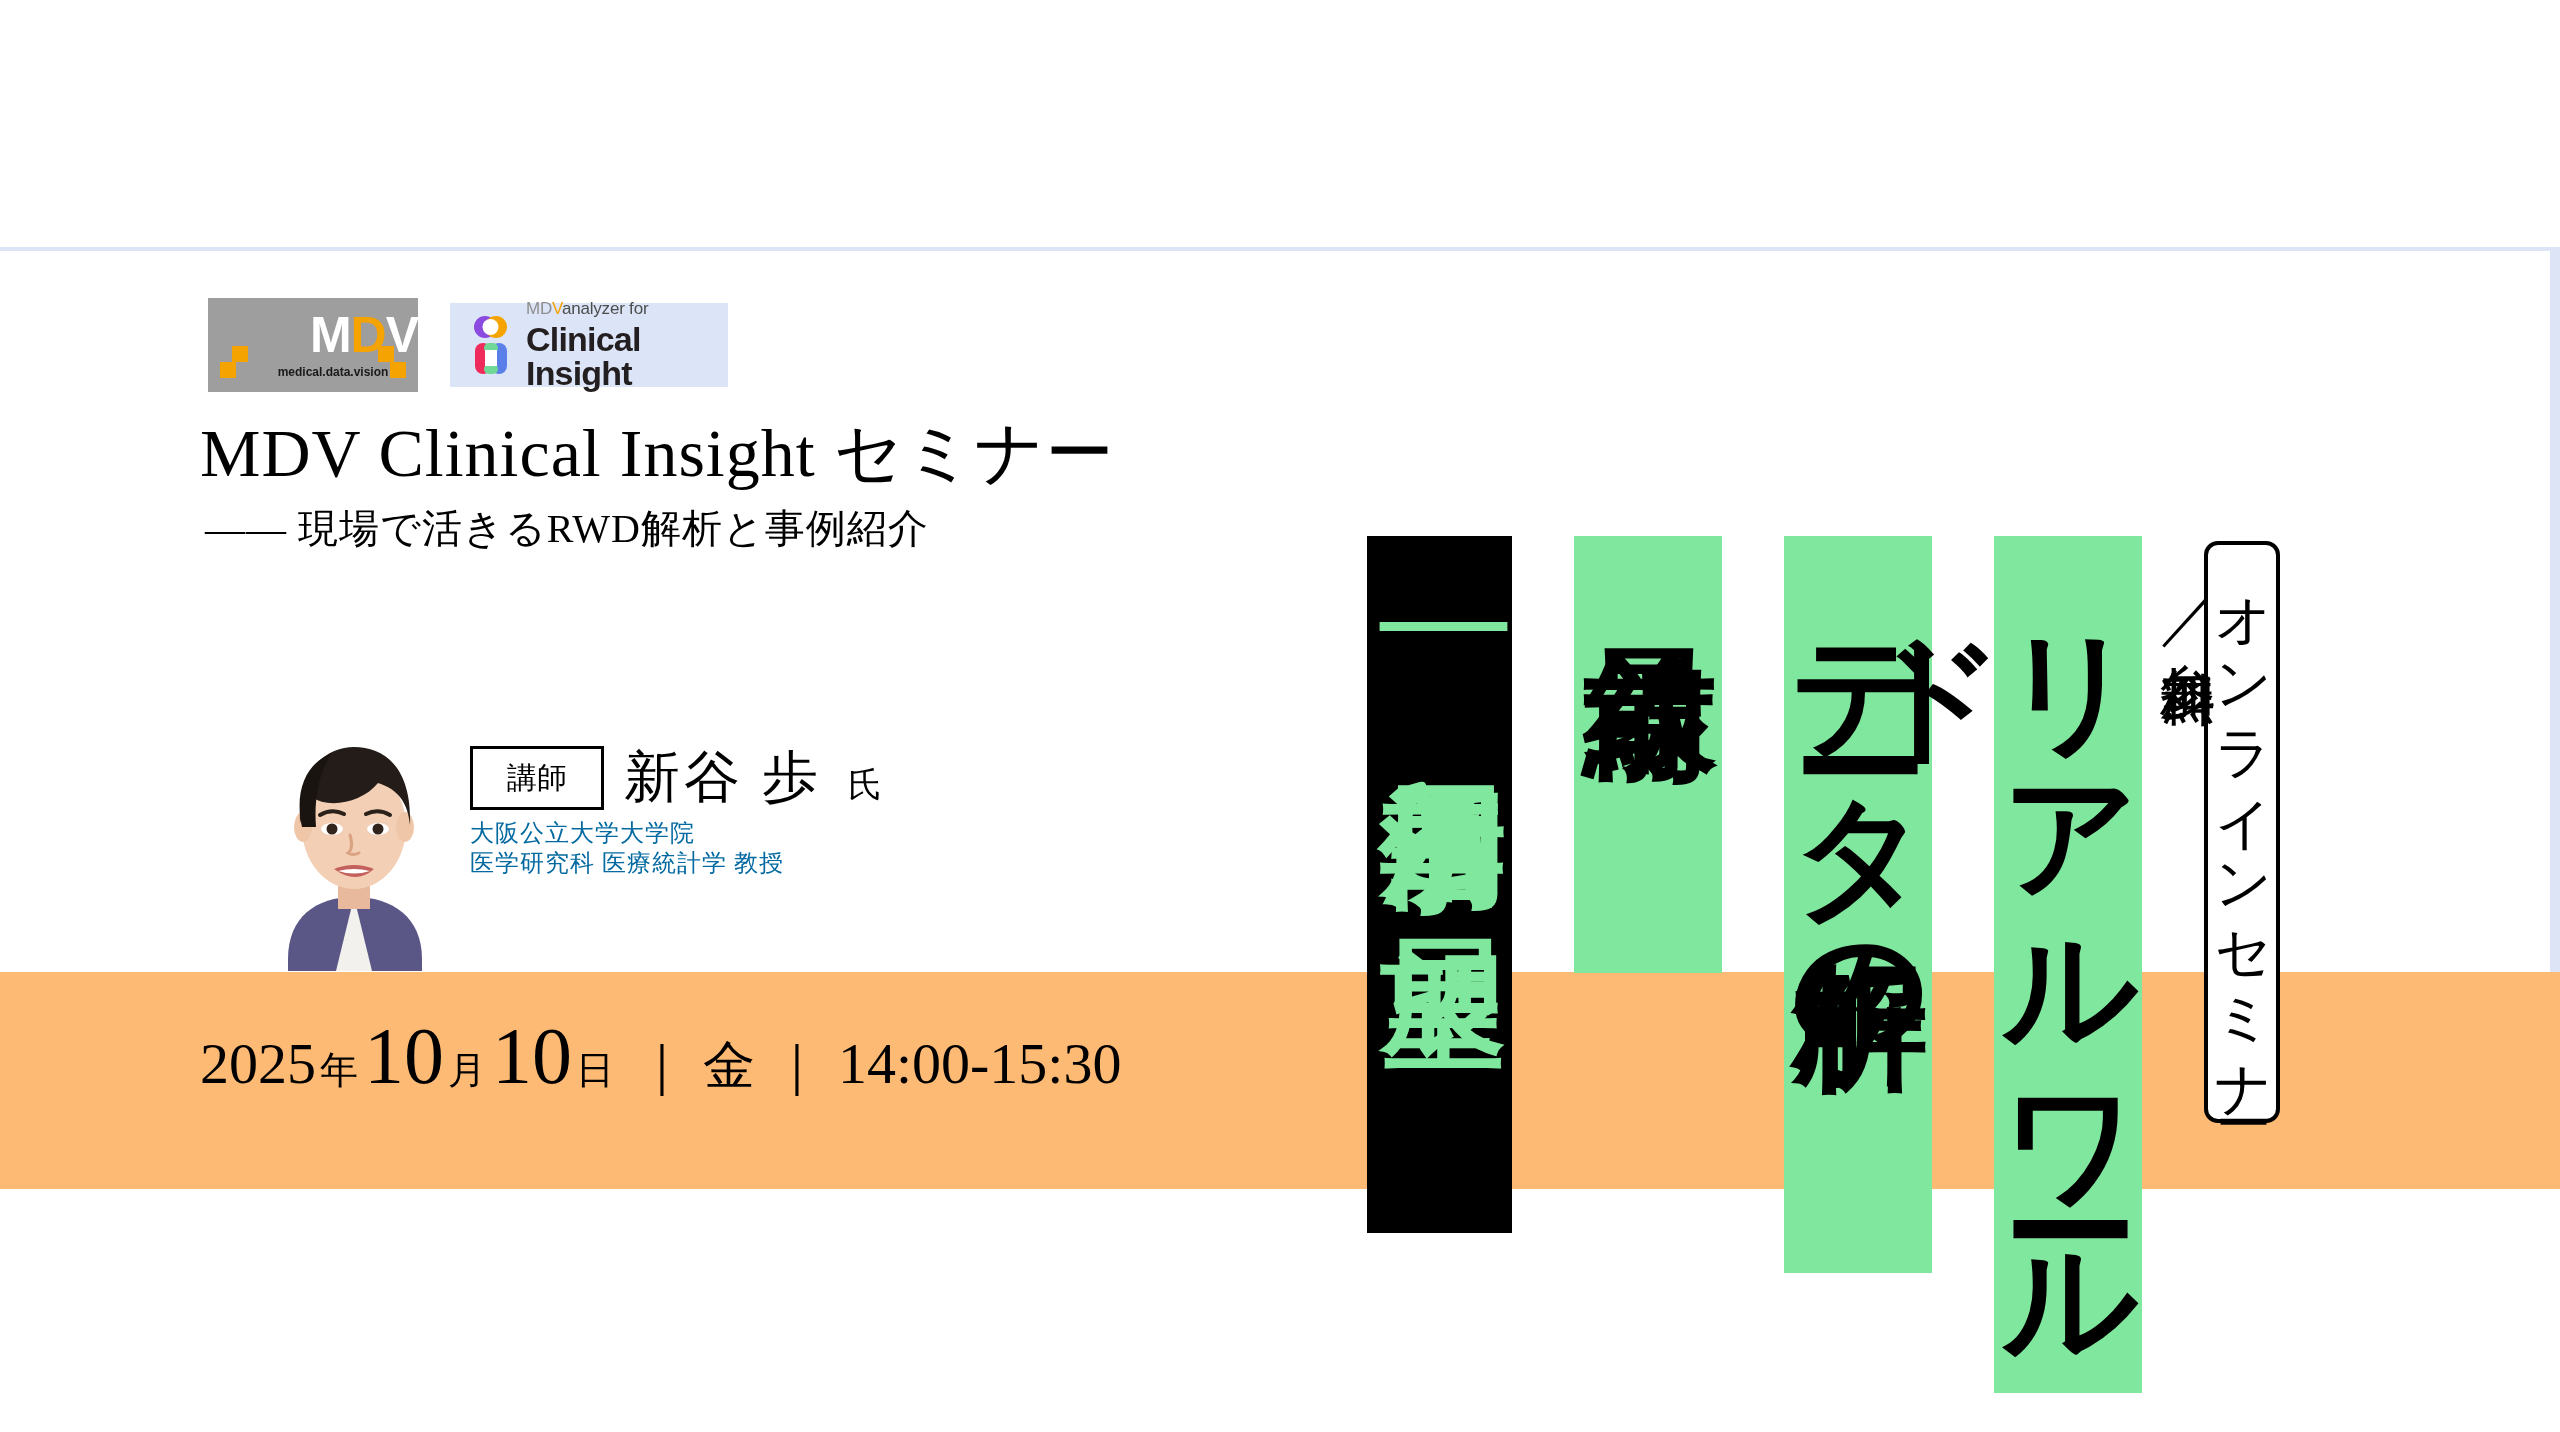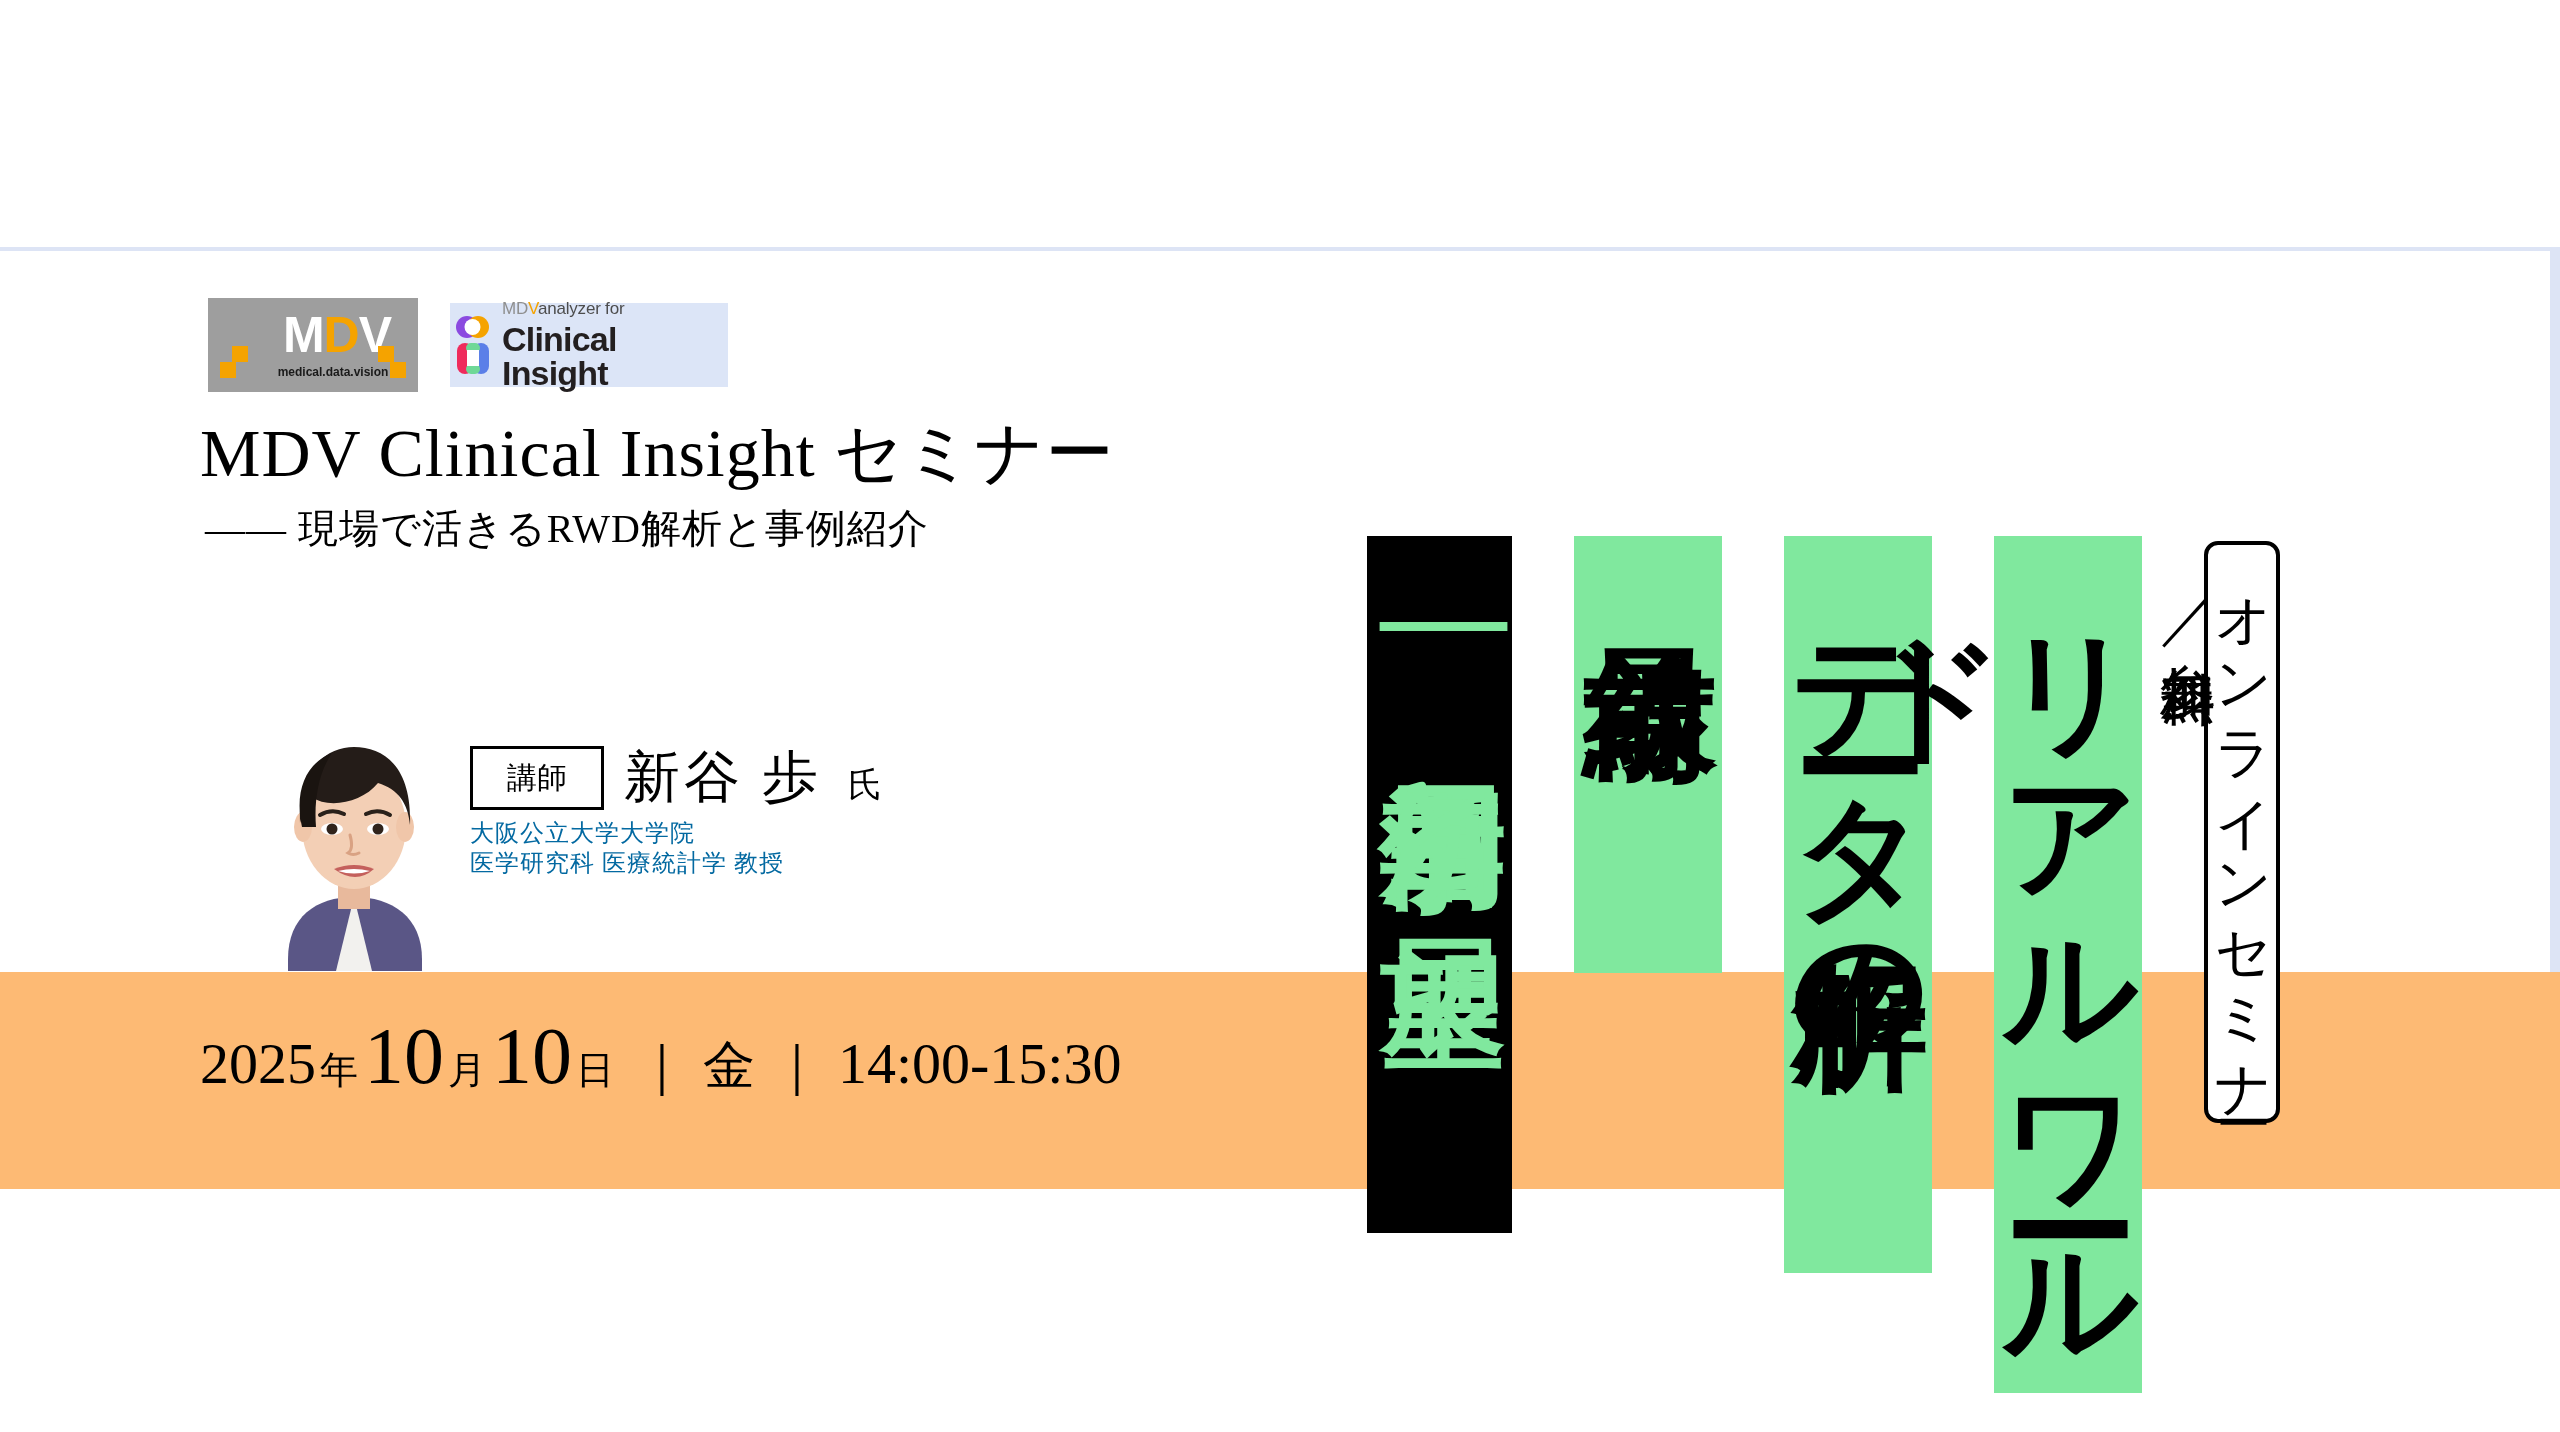--- a/index.html
+++ b/index.html
@@ -49,21 +49,21 @@
   #mdv-logo {
     width: 210px;
     height: 94px;
     background: #9e9e9e;
     position: relative;
   }
   #mdv-word {
     position: absolute;
     left: 0; right: 0;
     top: 12px;
-    text-align: center;
+    text-align: right;
     font-family: "Liberation Sans", sans-serif;
     font-weight: bold;
     font-size: 50px;
     line-height: 50px;
     letter-spacing: -1px;
     color: #ffffff;
     padding-left: 48px;
   }
   #mdv-word .d { color: #f5a300; }
   #mdv-tag {
@@ -82,22 +82,22 @@
   .sq.b { left: 12px;  bottom: 14px; width: 16px; height: 16px; }
   .sq.c { right: 24px; bottom: 30px; width: 16px; height: 16px; }
   .sq.d { right: 12px; bottom: 14px; width: 16px; height: 16px; }
 
   #ci-logo {
     width: 278px;
     height: 84px;
     background: #dce5f7;
     display: flex;
     align-items: center;
-    gap: 10px;
-    padding-left: 4px;
+    gap: 16px;
+    padding-left: 22px;
     box-sizing: border-box;
   }
   #ci-mark { width: 38px; height: 62px; flex: none; }
   #ci-text { line-height: 1; }
   #ci-top {
     font-family: "Liberation Sans", sans-serif;
     font-size: 17px;
     color: #4d4d4d;
     letter-spacing: -0.2px;
   }

